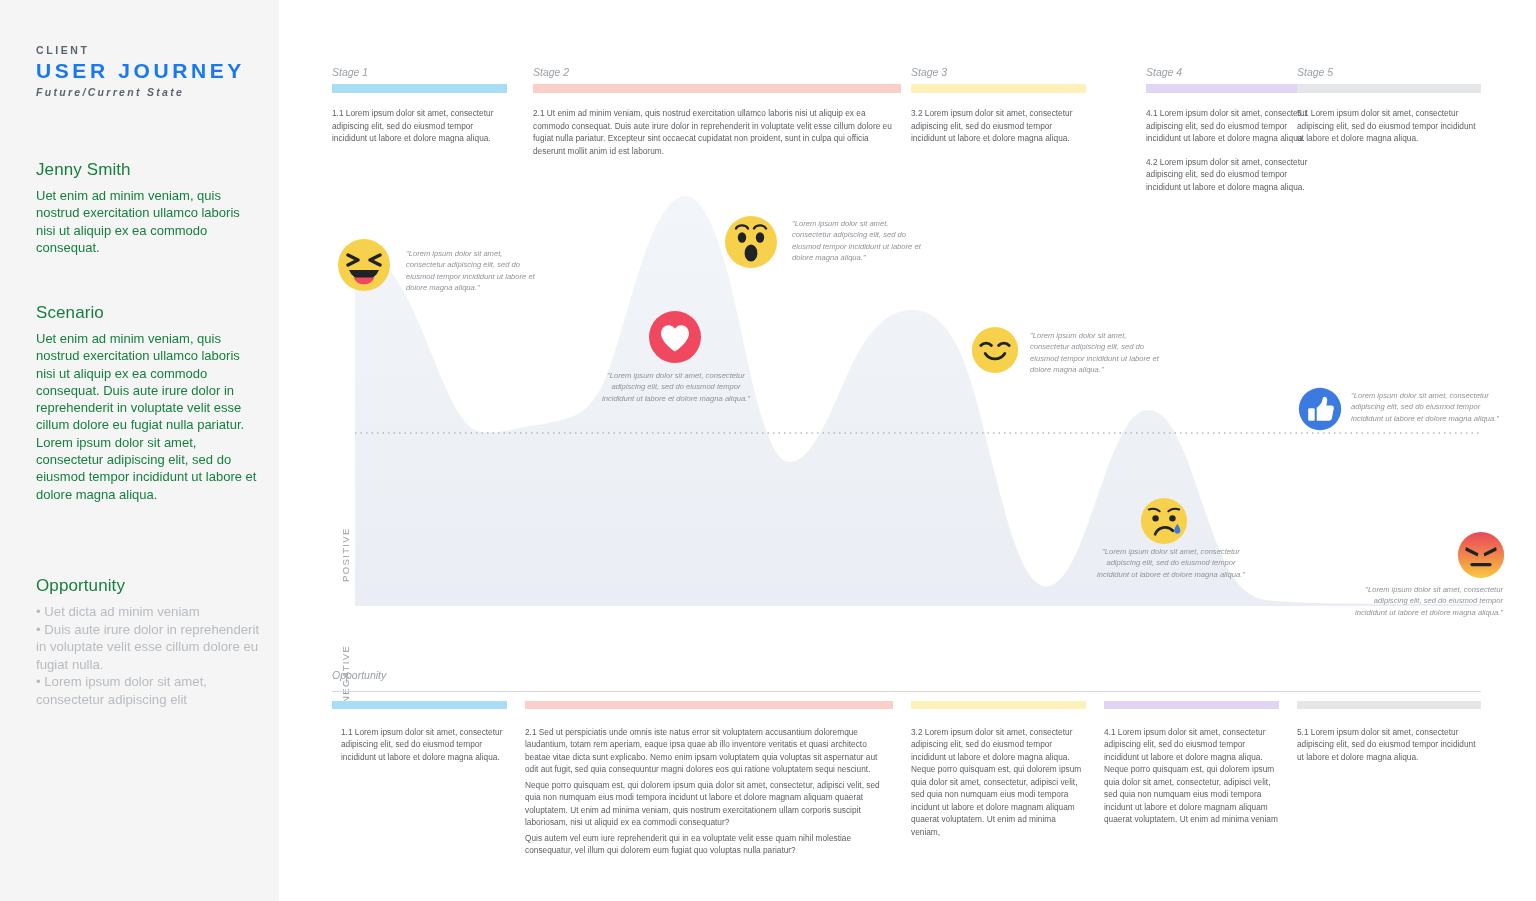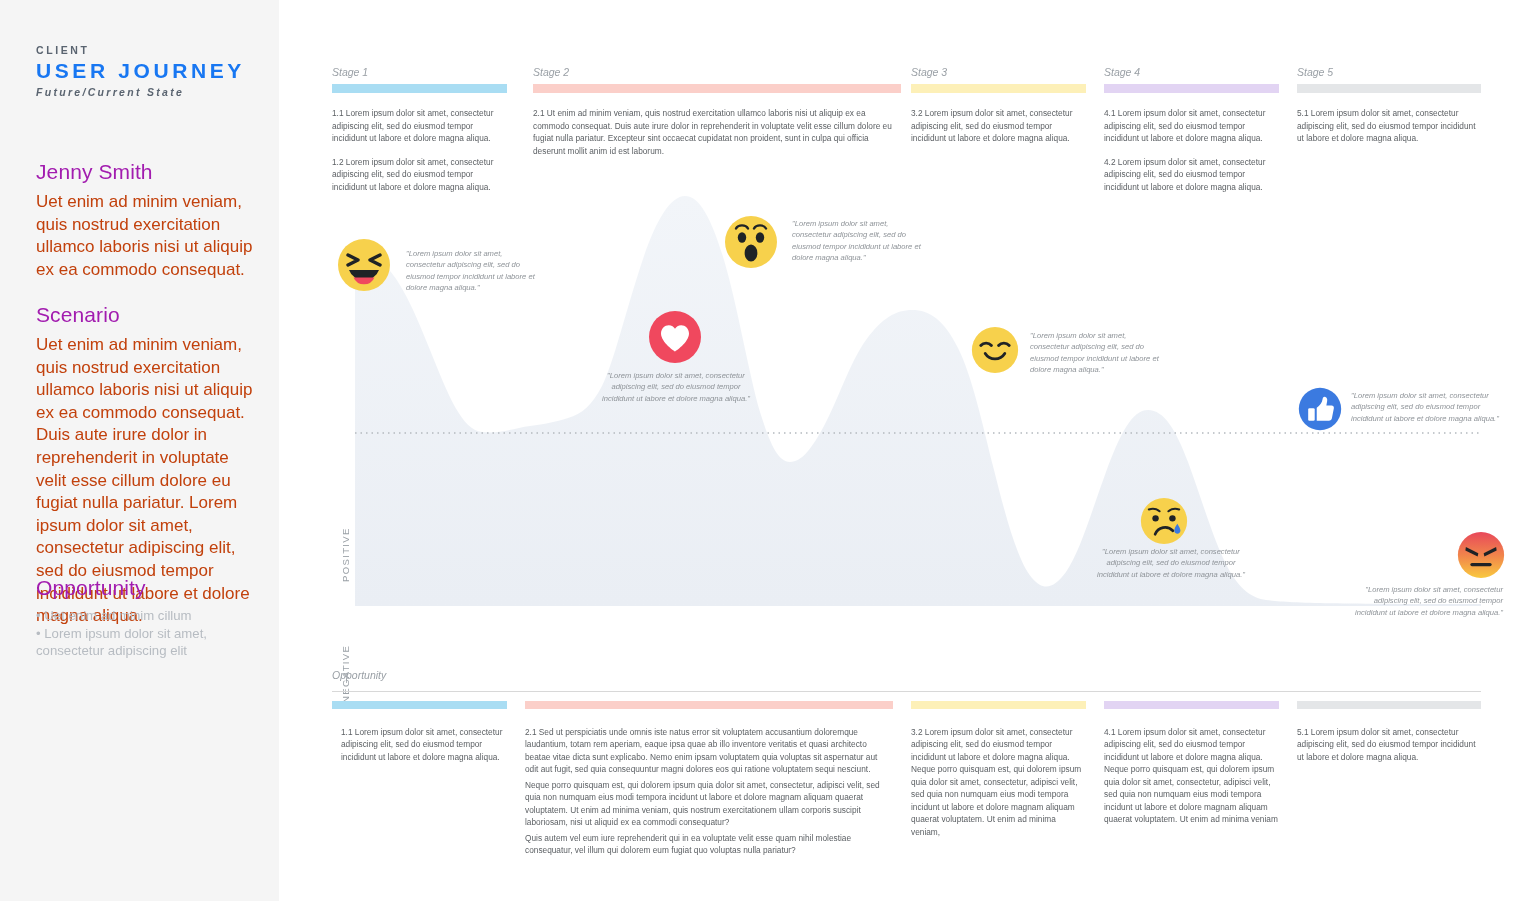--- a/index.html
+++ b/index.html
@@ -43,30 +43,30 @@
     letter-spacing: 2.3px;
     font-style: italic;
     font-weight: bold;
     color: #5a6470;
     margin-top: 4px;
   }
   #persona-block { position: absolute; left: 36px; top: 160px; width: 222px; }
   #scenario-block { position: absolute; left: 36px; top: 303px; width: 222px; }
   #expectations-block { position: absolute; left: 36px; top: 576px; width: 228px; }
   .sec-head {
-    font-size: 21px;
-    color: #a21caf;
+    font-size: 17px;
+    color: #15803d;
     font-weight: normal;
     margin-bottom: 7px;
     letter-spacing: 0.1px;
   }
   .sec-body {
-    font-size: 17px;
+    font-size: 13px;
     line-height: 1.33;
-    color: #c2410c;
+    color: #15803d;
   }
   .bullets { font-size: 13.2px; line-height: 1.33; color: #b7bcc2; }
   .bullets div { margin: 0; }
 
   
   #main { position: absolute; left: 279px; top: 0; width: 1257px; height: 901px; }
 
   
   .stage-col { position: absolute; top: 66px; }
   .stage-label {
@@ -159,49 +159,49 @@
     </div>
 
     <div id="scenario-block">
       <div class="sec-head">Scenario</div>
       <div class="sec-body">Uet enim ad minim veniam, quis nostrud exercitation ullamco laboris nisi ut aliquip ex ea commodo consequat. Duis aute irure dolor in reprehenderit in voluptate velit esse cillum dolore eu fugiat nulla pariatur. Lorem ipsum dolor sit amet, consectetur adipiscing elit, sed do eiusmod tempor incididunt ut labore et dolore magna aliqua.</div>
     </div>
 
     <div id="expectations-block">
       <div class="sec-head">Opportunity</div>
       <div class="bullets">
-        <div>• Uet enim ad minim cillum</div>
+        <div>• Uet dicta ad minim veniam</div>
+        <div>• Duis aute irure dolor in reprehenderit in voluptate velit esse cillum dolore eu fugiat nulla.</div>
         <div>• Lorem ipsum dolor sit amet, consectetur adipiscing elit</div>
       </div>
     </div>
 
   </aside>
 
   <main id="main">
 
     <section class="stage-col" style="left:53px; width:175px;">
       <div class="stage-label">Stage 1</div>
       <div class="stage-bar" style="background:#a9ddf3"></div>
       <div class="stage-para">1.1 Lorem ipsum dolor sit amet, consectetur adipiscing elit, sed do eiusmod tempor incididunt ut labore et dolore magna aliqua.</div>
-      <div class="stage-para">1.2 Lorem ipsum dolor sit amet, consectetur adipiscing elit, sed do eiusmod tempor incididunt ut labore et dolore magna aliqua.</div>
     </section>
 
     <section class="stage-col" style="left:254px; width:368px;">
       <div class="stage-label">Stage 2</div>
       <div class="stage-bar" style="background:#fbcfc9"></div>
       <div class="stage-para">2.1 Ut enim ad minim veniam, quis nostrud exercitation ullamco laboris nisi ut aliquip ex ea commodo consequat. Duis aute irure dolor in reprehenderit in voluptate velit esse cillum dolore eu fugiat nulla pariatur. Excepteur sint occaecat cupidatat non proident, sunt in culpa qui officia deserunt mollit anim id est laborum.</div>
     </section>
 
     <section class="stage-col" style="left:632px; width:175px;">
       <div class="stage-label">Stage 3</div>
       <div class="stage-bar" style="background:#fdf0b8"></div>
       <div class="stage-para">3.2 Lorem ipsum dolor sit amet, consectetur adipiscing elit, sed do eiusmod tempor incididunt ut labore et dolore magna aliqua.</div>
     </section>
 
-    <section class="stage-col" style="left:825px; width:175px;">
+    <section class="stage-col" style="left:867px; width:175px;">
       <div class="stage-label">Stage 4</div>
       <div class="stage-bar" style="background:#e2d4f3"></div>
       <div class="stage-para">4.1 Lorem ipsum dolor sit amet, consectetur adipiscing elit, sed do eiusmod tempor incididunt ut labore et dolore magna aliqua.</div>
       <div class="stage-para">4.2 Lorem ipsum dolor sit amet, consectetur adipiscing elit, sed do eiusmod tempor incididunt ut labore et dolore magna aliqua.</div>
     </section>
 
     <section class="stage-col" style="left:1018px; width:184px;">
       <div class="stage-label">Stage 5</div>
       <div class="stage-bar" style="background:#e4e6e8"></div>
       <div class="stage-para">5.1 Lorem ipsum dolor sit amet, consectetur adipiscing elit, sed do eiusmod tempor incididunt ut labore et dolore magna aliqua.</div>

